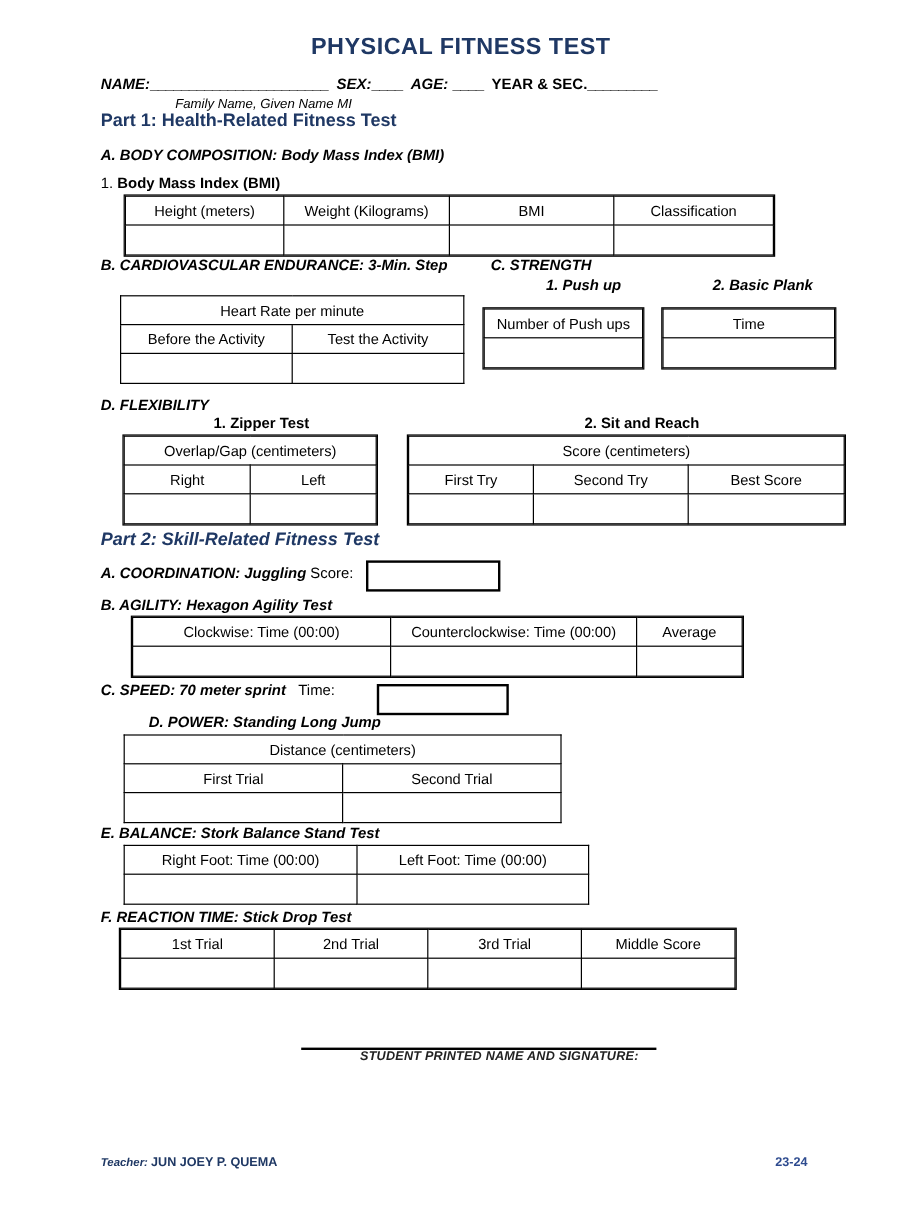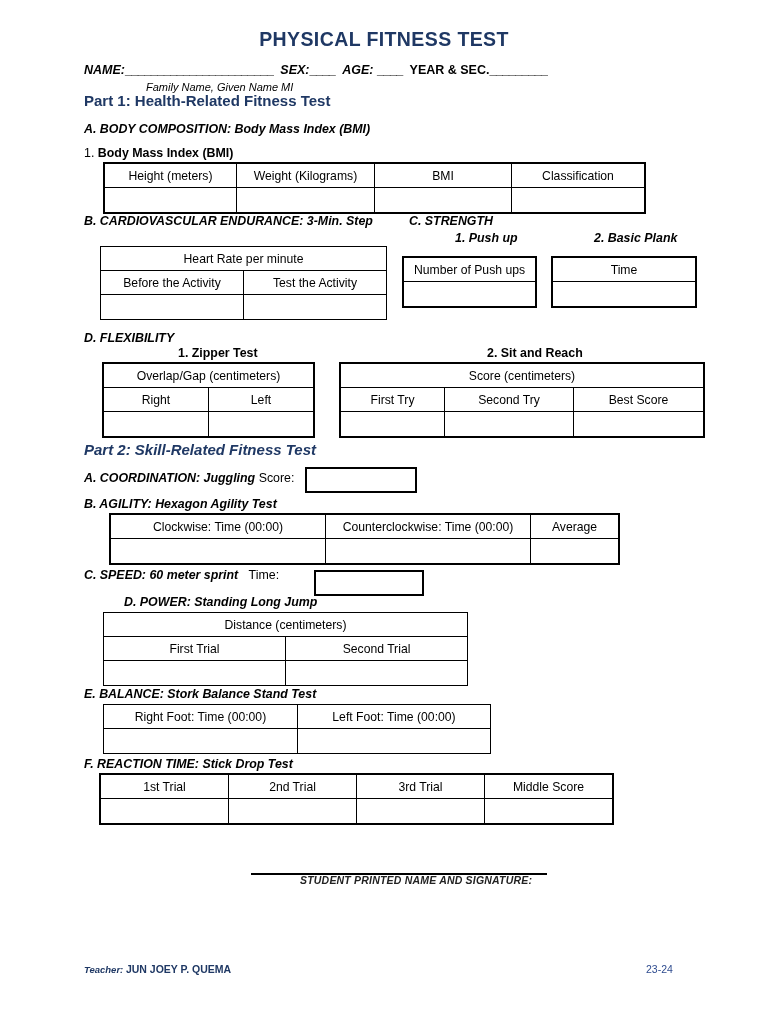--- a/index.html
+++ b/index.html
@@ -130,21 +130,21 @@
     font-size: 10.5px;
     font-style: normal;
     font-weight: bold;
     color: #1F3864;
   }
   .footer-page {
     position: absolute;
     left: 646px;
     top: 963px;
     font-size: 10.5px;
-    font-weight: normal;
+    font-weight: bold;
     color: #2E4B8F;
   }
 </style>
 </head>
 <body>
 
 <div class="page">
 
   <div class="doc-title">PHYSICAL FITNESS TEST</div>
 
@@ -316,21 +316,21 @@
       </tr>
       <tr>
         <td class="blank"></td>
         <td class="blank"></td>
         <td class="blank"></td>
       </tr>
     </tbody>
   </table>
 
   <div class="sec" style="left:84px; top:568px;">
-    <span>C. SPEED: 60 meter sprint</span>
+    <span>C. SPEED: 70 meter sprint</span>
     &nbsp;&nbsp;<span class="reg">Time:</span>
   </div>
   <div class="inputbox" style="left:314px; top:570px; width:106px; height:22px;"></div>
 
   <div class="sec" style="left:96px; top:595px;margin-left:28px;">D. POWER: Standing Long Jump</div>
 
   <table class="form" style="left:103px; top:612px; width:364px;">
     <colgroup>
         <col style="width:182px">
         <col style="width:182px">

